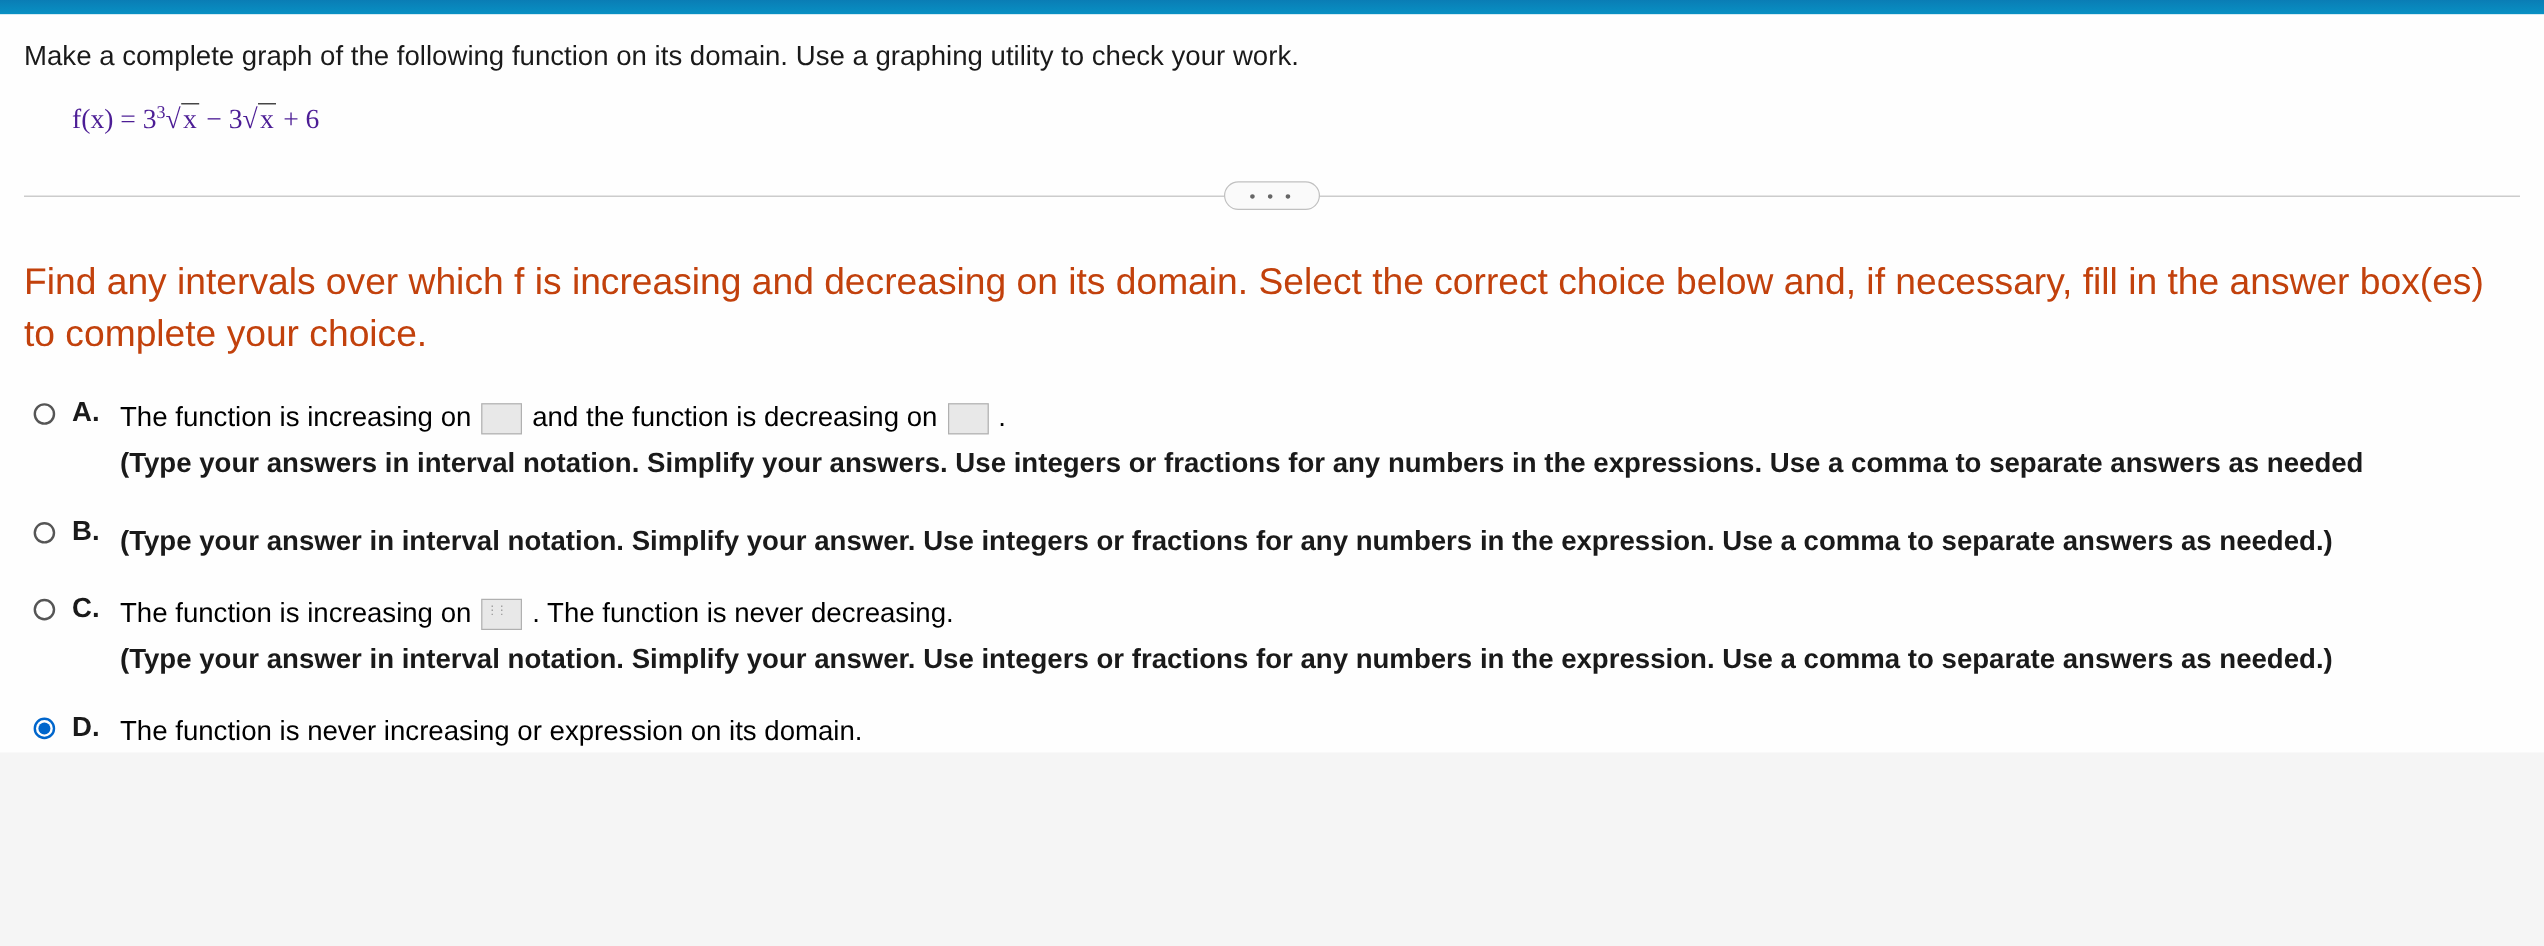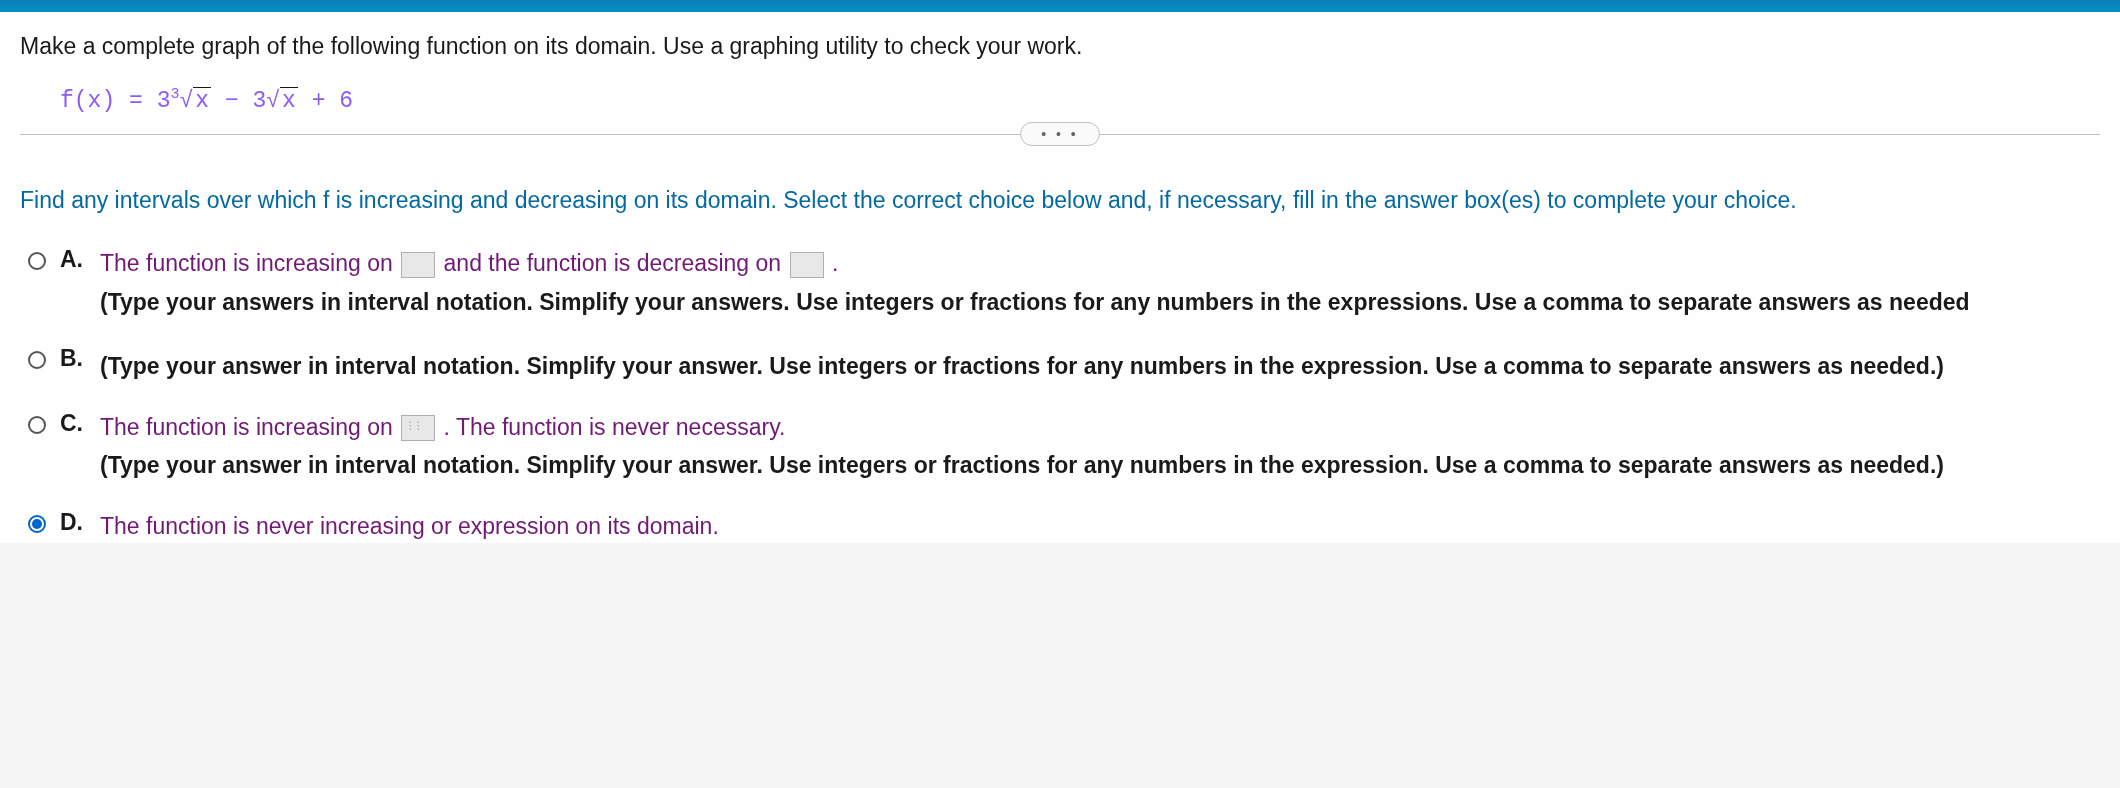--- a/index.html
+++ b/index.html
@@ -23,23 +23,24 @@
       padding: 18px 20px 0 20px;
     }
     .question-text {
       font-size: 23px;
       color: #1a1a1a;
       margin-bottom: 24px;
       line-height: 1.4;
     }
     .formula {
       font-size: 23px;
-      color: #8b5cf6;
+      color: #4c1d95;
       margin-left: 40px;
-      font-family: Liberation Mono, monospace;
+      margin-bottom: 30px;
+      font-family: Liberation Serif, serif;
     }
     .formula sup {
       font-size: 15px;
       vertical-align: super;
     }
     .formula .sqrt {
       position: relative;
       display: inline-block;
     }
     .formula .radical {
@@ -68,22 +69,22 @@
       border: 1px solid #c0c0c0;
       border-radius: 14px;
       padding: 3px 20px;
       font-size: 14px;
       color: #666;
       letter-spacing: 3px;
       cursor: pointer;
       z-index: 1;
     }
     .instruction {
-      font-size: 23px;
-      color: #0369a1;
+      font-size: 31px;
+      color: #c2410c;
       margin-bottom: 30px;
       line-height: 1.4;
     }
     .choices {
       padding-left: 4px;
     }
     .choice {
       display: flex;
       align-items: flex-start;
       margin-bottom: 26px;
@@ -123,21 +124,21 @@
       color: #1a1a1a;
       margin-left: 10px;
       margin-right: 14px;
       min-width: 26px;
     }
     .choice-body {
       flex: 1;
     }
     .choice-main {
       font-size: 23px;
-      color: #701a75;
+      color: #000000;
       line-height: 1.5;
     }
     .choice-hint {
       font-size: 23px;
       color: #1a1a1a;
       line-height: 1.5;
       margin-top: 4px;
       font-weight: bold;
     }
     .input-box {
@@ -205,21 +206,21 @@
       </div>
     </div>
 
     <div class="choice">
       <div class="radio-wrapper">
         <div class="radio"></div>
       </div>
       <div class="choice-label">C.</div>
       <div class="choice-body">
         <div class="choice-main">
-          <span>The function is increasing on </span><span class="input-box with-dots"></span><span> . The function is never necessary.</span>
+          <span>The function is increasing on </span><span class="input-box with-dots"></span><span> . The function is never decreasing.</span>
         </div>
         <div class="choice-hint">(Type your answer in interval notation. Simplify your answer. Use integers or fractions for any numbers in the expression. Use a comma to separate answers as needed.)</div>
       </div>
     </div>
 
     <div class="choice">
       <div class="radio-wrapper">
         <div class="radio selected"></div>
       </div>
       <div class="choice-label">D.</div>

